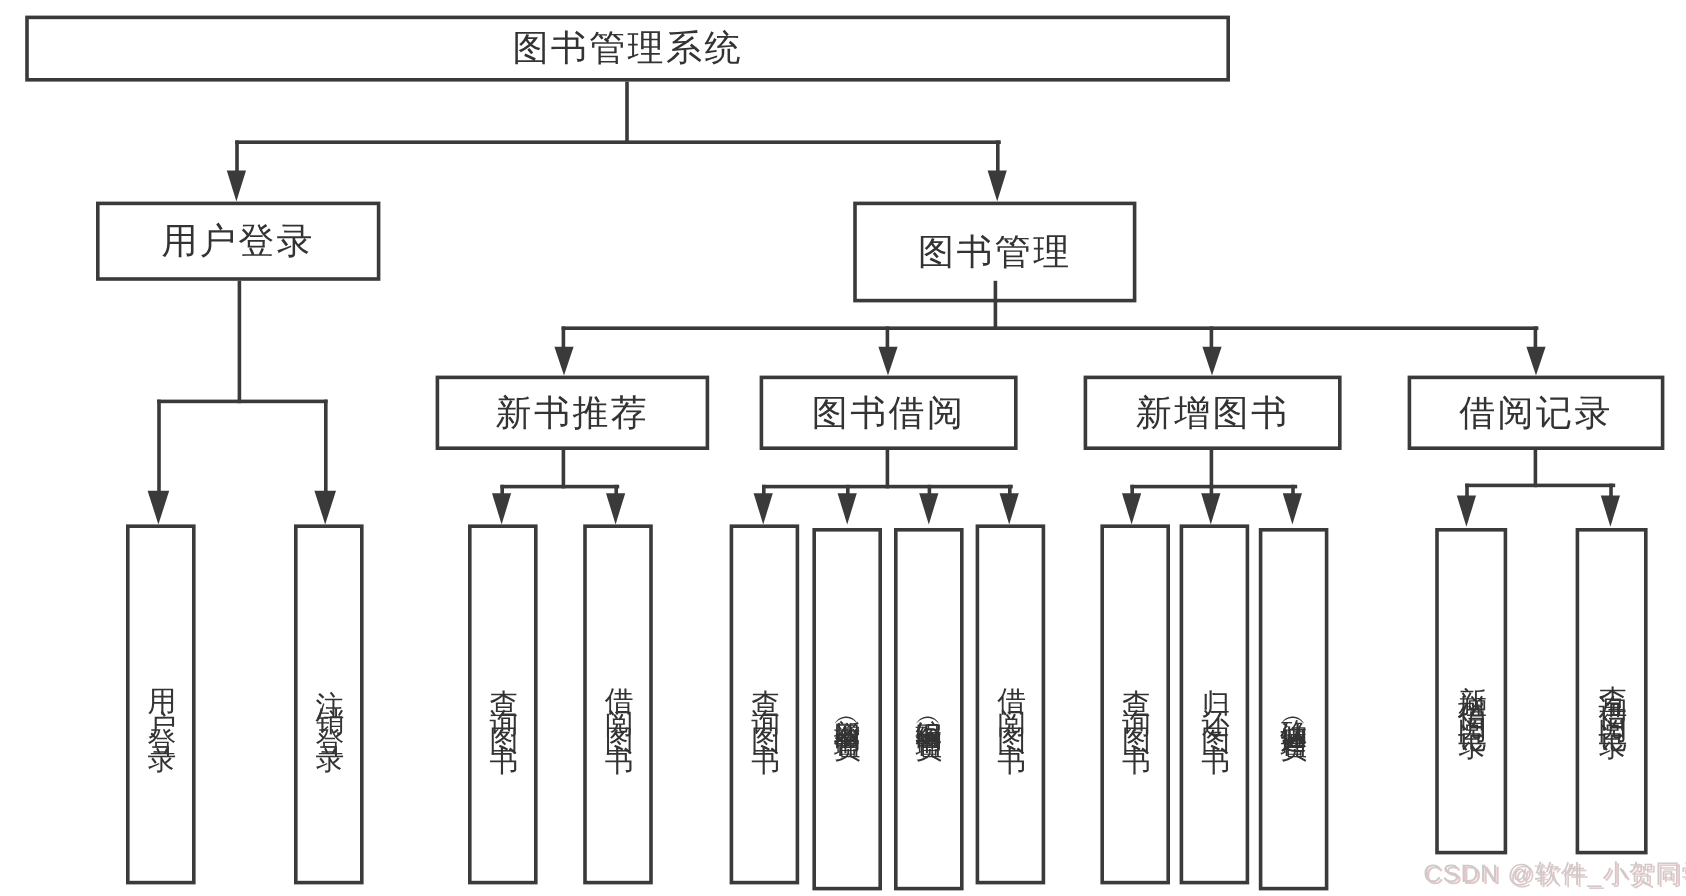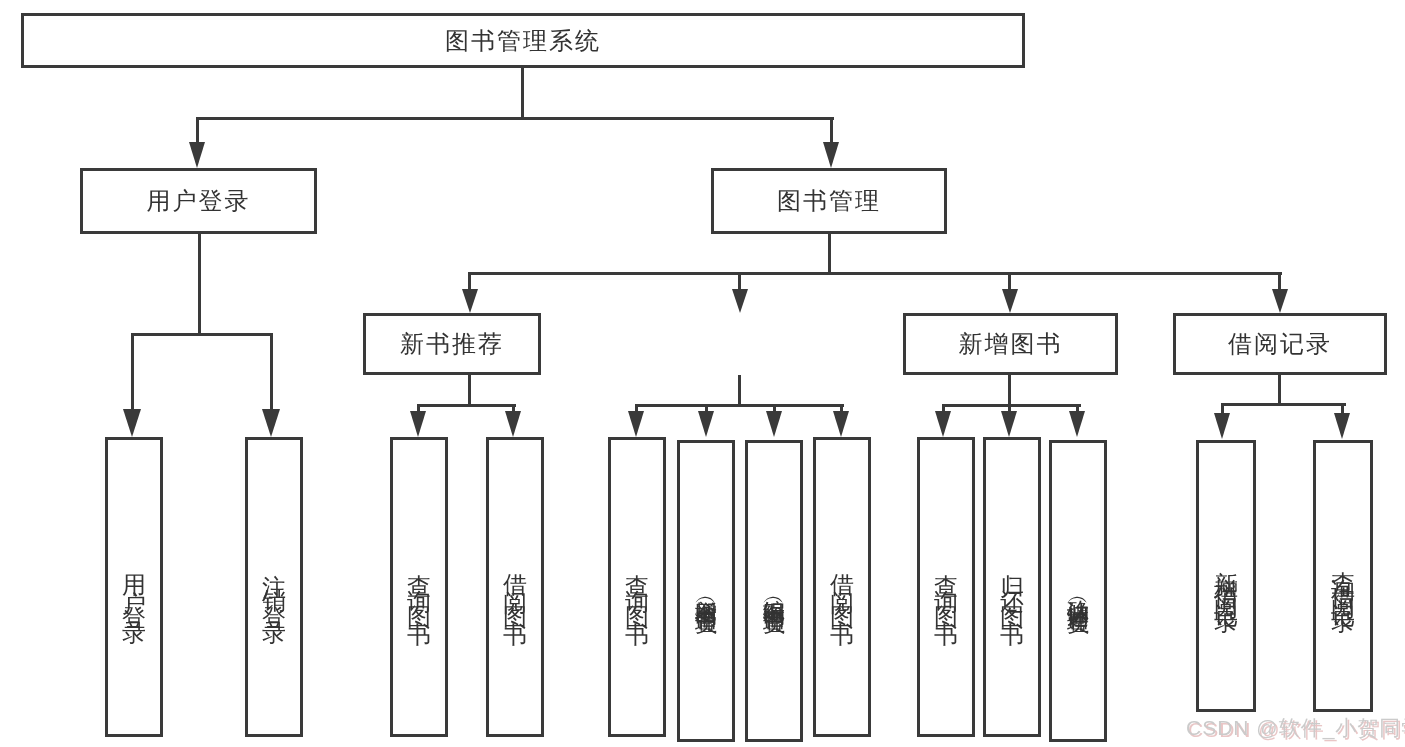--- a/index.html
+++ b/index.html
@@ -4,21 +4,21 @@
 <style>
   html,body{margin:0;padding:0;background:#fff;}
   .canvas{
     position:relative;width:1405px;height:747px;background:#ffffff;overflow:hidden;
     font-family:"Liberation Sans",sans-serif;
   }
   .box{
     position:absolute;background:#ffffff;border:3px solid #3a3a3a;box-sizing:border-box;
     display:flex;align-items:center;justify-content:center;color:#333333;
   }
-  .hl{font-size:24px;letter-spacing:2px;}
+  .hl{font-size:30px;letter-spacing:2px;}
   .vl{writing-mode:vertical-rl;text-orientation:mixed;}
   .t4{font-size:24px;letter-spacing:16px;}
   .t6{font-size:24px;letter-spacing:8px;}
   .t9{font-size:22px;letter-spacing:2px;}
   .ln{position:absolute;background:#3a3a3a;}
   .ah{position:absolute;width:0;height:0;border-left:8px solid transparent;border-right:8px solid transparent;border-top:26px solid #3a3a3a;}
   .ah-sm{border-left-width:8px;border-right-width:8px;border-top-width:24px;}
   .ah-lg{border-left-width:9px;border-right-width:9px;border-top-width:28px;}
   .watermark{
     position:absolute;left:1186px;top:714px;z-index:10;
@@ -34,41 +34,42 @@
   <div class="box hl" style="left:21px;top:13px;width:1004px;height:55px">图书管理系统</div>
 
   <div class="ln" style="left:521px;top:68px;width:3px;height:50px"></div>
   <div class="ln" style="left:196px;top:117px;width:638px;height:3px"></div>
   <div class="ln" style="left:196px;top:117px;width:3px;height:28px"></div>
   <div class="ah" style="left:189px;top:142px"></div>
   <div class="ln" style="left:830px;top:117px;width:3px;height:28px"></div>
   <div class="ah" style="left:823px;top:142px"></div>
 
   <div class="box hl" style="left:80px;top:168px;width:237px;height:66px">用户登录</div>
-  <div class="box hl" style="left:711px;top:168px;width:236px;height:66px">图书管理</div>
+  <div class="box hl" style="left:711px;top:168px;width:236px;height:84px">图书管理</div>
 
   <div class="ln" style="left:198px;top:234px;width:3px;height:102px"></div>
   <div class="ln" style="left:131px;top:333px;width:142px;height:3px"></div>
   <div class="ln" style="left:131px;top:333px;width:3px;height:78px"></div>
   <div class="ah ah-lg" style="left:123px;top:409px"></div>
   <div class="ln" style="left:270px;top:333px;width:3px;height:78px"></div>
   <div class="ah ah-lg" style="left:262px;top:409px"></div>
 
   <div class="ln" style="left:828px;top:234px;width:3px;height:41px"></div>
   <div class="ln" style="left:468px;top:272px;width:814px;height:3px"></div>
   <div class="ln" style="left:468px;top:272px;width:3px;height:20px"></div>
   <div class="ah ah-sm" style="left:462px;top:289px"></div>
   <div class="ln" style="left:738px;top:272px;width:3px;height:20px"></div>
   <div class="ah ah-sm" style="left:732px;top:289px"></div>
   <div class="ln" style="left:1008px;top:272px;width:3px;height:20px"></div>
   <div class="ah ah-sm" style="left:1002px;top:289px"></div>
   <div class="ln" style="left:1278px;top:272px;width:3px;height:20px"></div>
   <div class="ah ah-sm" style="left:1272px;top:289px"></div>
 
-  <div class="box hl" style="left:363px;top:313px;width:178px;height:62px">新书推荐</div>
+  <div class="box hl" style="left:363px;top:313px;width:228px;height:62px">新书推荐</div>
+  <div class="box hl" style="left:633px;top:313px;width:215px;height:62px">图书借阅</div>
   <div class="box hl" style="left:903px;top:313px;width:215px;height:62px">新增图书</div>
   <div class="box hl" style="left:1173px;top:313px;width:214px;height:62px">借阅记录</div>
 
   <div class="ln" style="left:468px;top:375px;width:3px;height:32px"></div>
   <div class="ln" style="left:417px;top:404px;width:99px;height:3px"></div>
   <div class="ln" style="left:417px;top:404px;width:3px;height:12px"></div>
   <div class="ah" style="left:410px;top:411px"></div>
   <div class="ln" style="left:512px;top:404px;width:3px;height:12px"></div>
   <div class="ah" style="left:505px;top:411px"></div>
 

